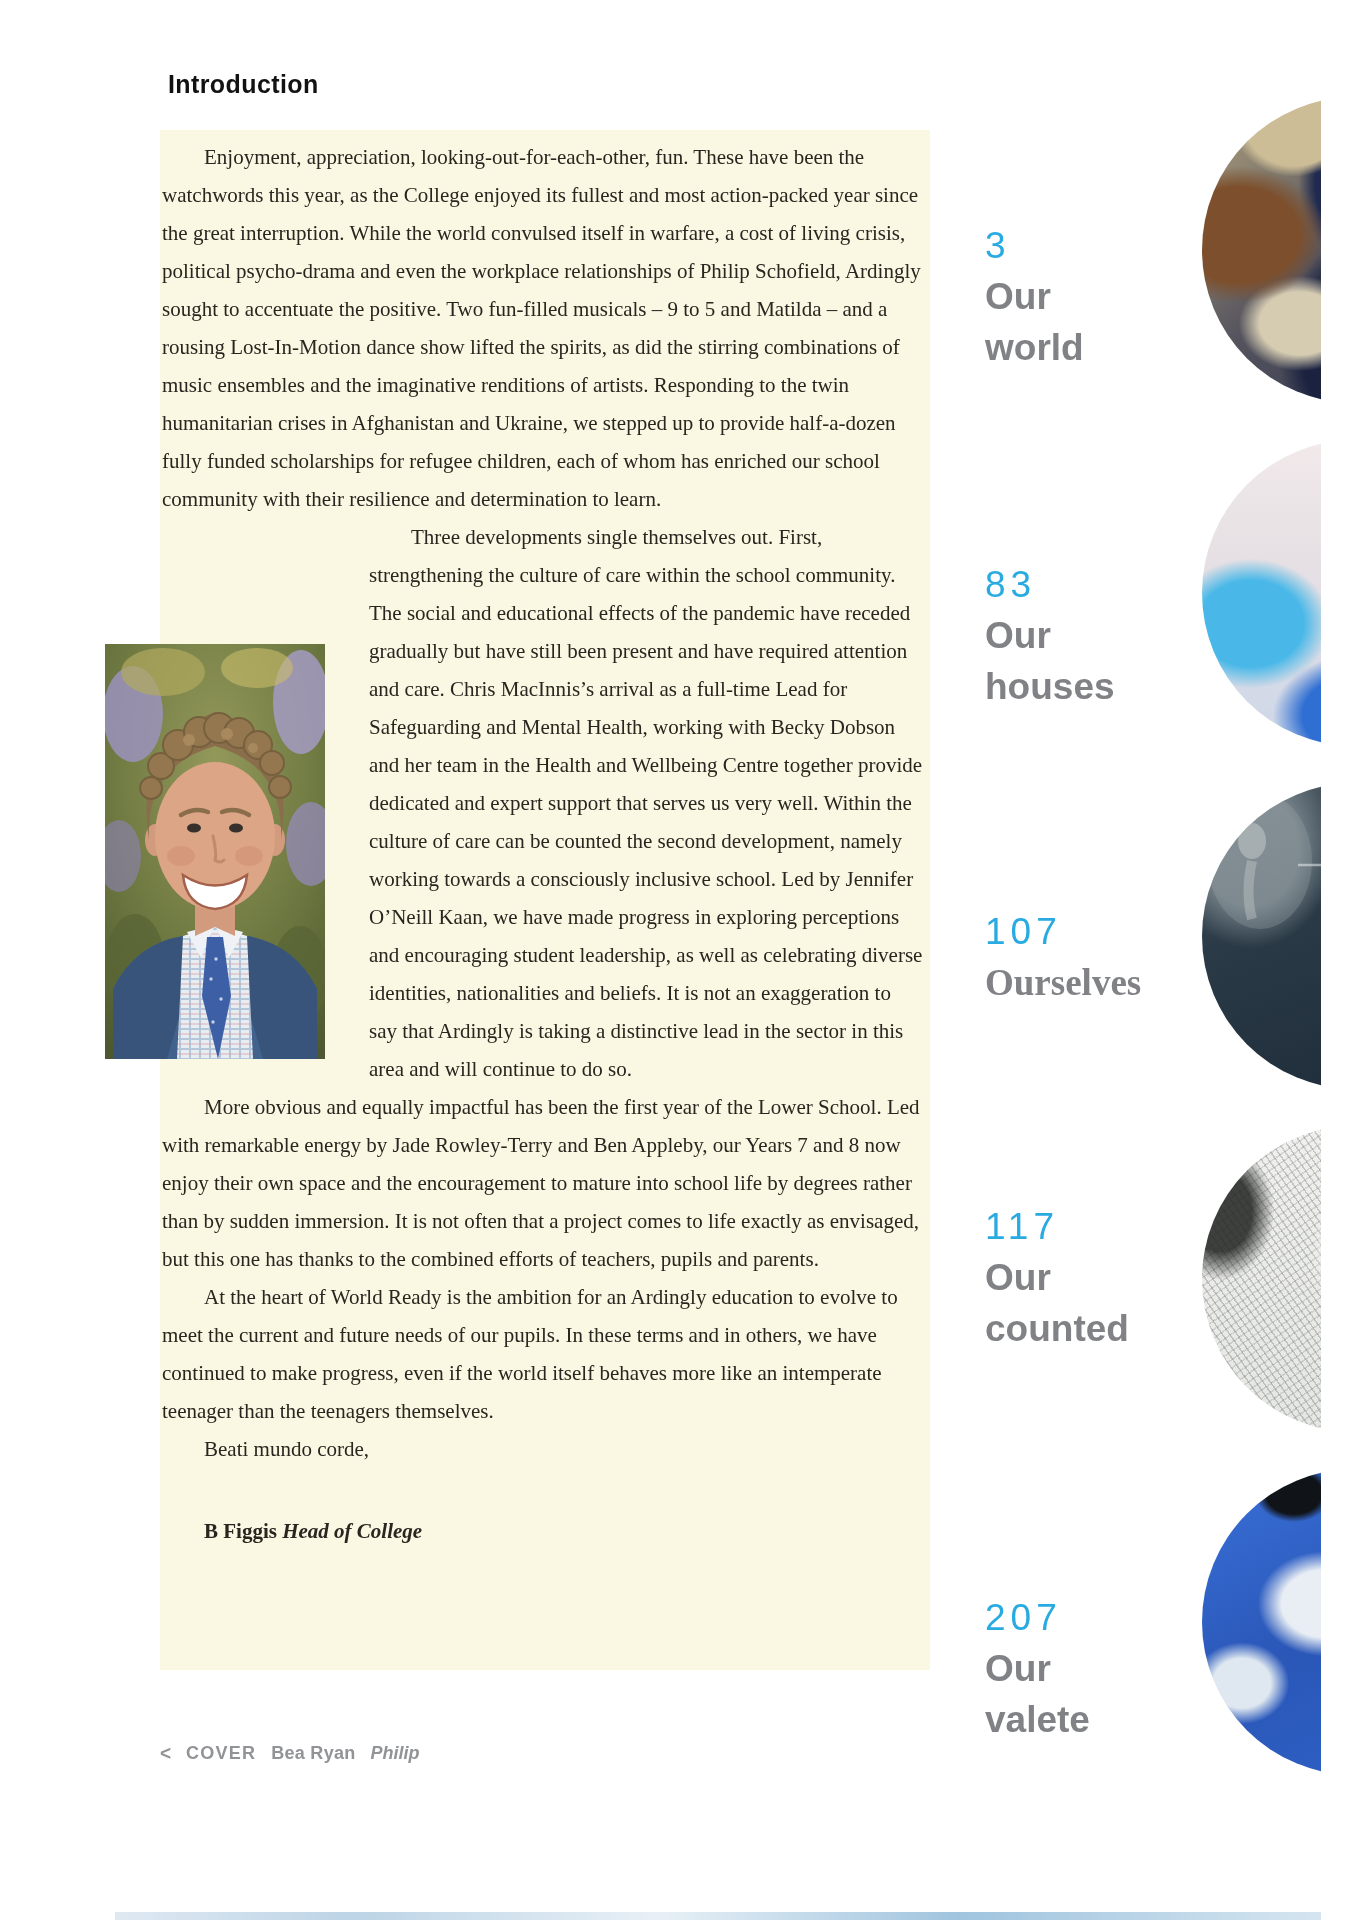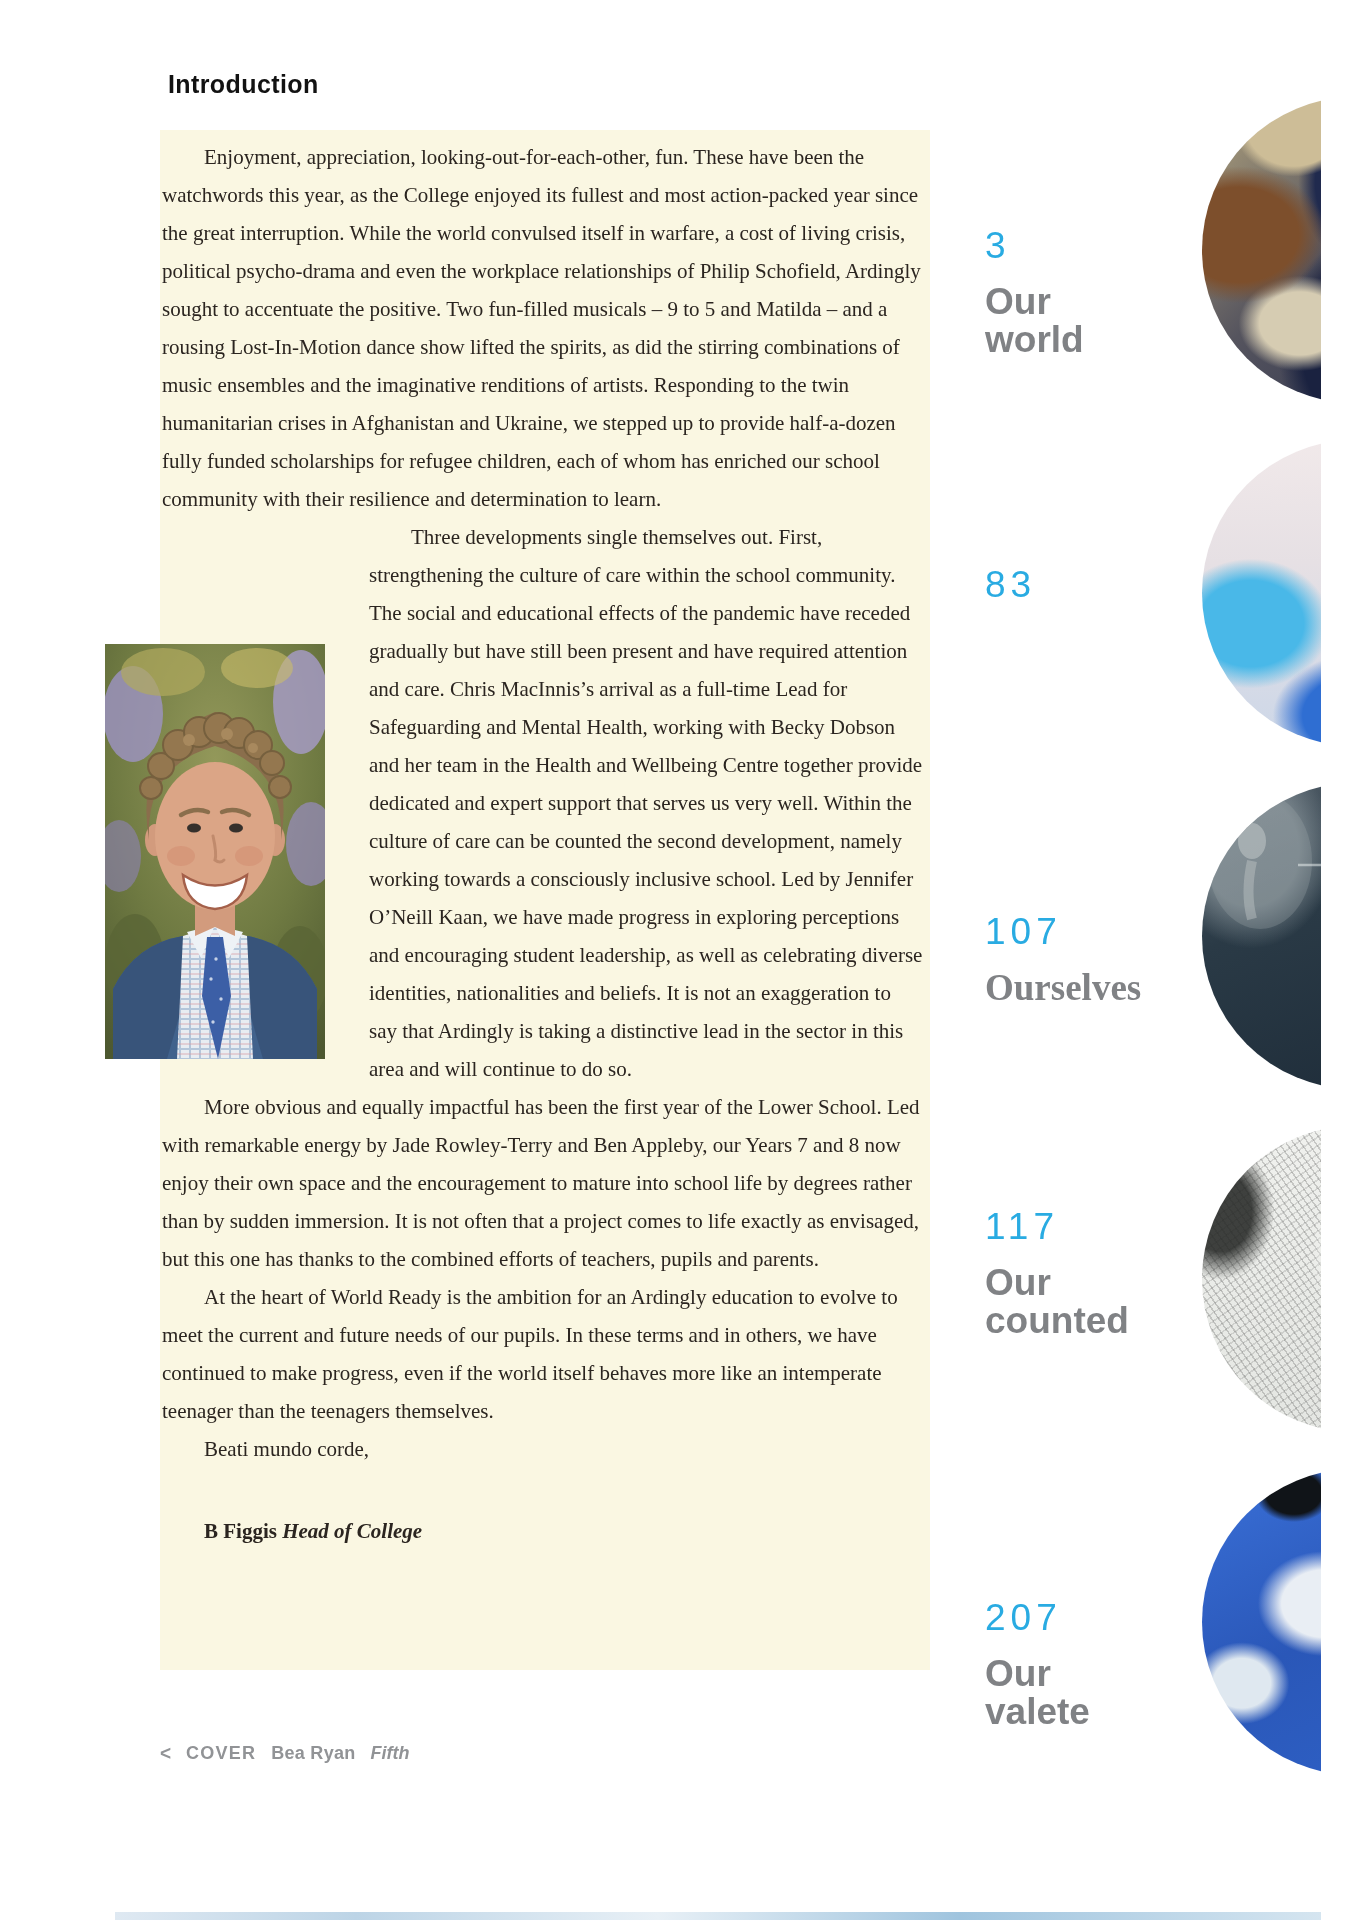--- a/index.html
+++ b/index.html
@@ -43,21 +43,21 @@
   .toc-entry.pos2{top:564px;}
   .toc-entry.pos3{top:911px;}
   .toc-entry.pos4{top:1206px;}
   .toc-entry.pos5{top:1597px;}
   .toc-num{
     font-size:37px;font-weight:400;color:var(--accent-blue);
     letter-spacing:5px;line-height:42px;
   }
   .toc-label{
     font-size:37px;font-weight:700;color:var(--label-gray);
-    line-height:38px;width:165px;margin-top:16px;
+    line-height:51px;width:165px;margin-top:4px;
   }
   .toc-entry.pos3 .toc-label{width:210px;font-family:Liberation Serif, serif;}
   
   .circ{
     position:absolute;left:1202px;width:306px;height:306px;border-radius:50%;
     overflow:hidden;
   }
   .circ.c1{top:97px;background:
     radial-gradient(85px 70px at 30% 10%, #cdbd97 0 55%, rgba(205,189,151,0) 70%),
     radial-gradient(120px 95px at 12% 45%, #7d4f2c 0 50%, rgba(125,79,44,0) 72%),
@@ -193,20 +193,21 @@
     </p>
   </div>
 
   <nav>
     <div class="toc-entry pos1">
       <div class="toc-num">3</div>
       <div class="toc-label">Our world</div>
     </div>
     <div class="toc-entry pos2">
       <div class="toc-num">83</div>
+      <div class="toc-label">Our houses</div>
     </div>
     <div class="toc-entry pos3">
       <div class="toc-num">107</div>
       <div class="toc-label">Ourselves</div>
     </div>
     <div class="toc-entry pos4">
       <div class="toc-num">117</div>
       <div class="toc-label">Our counted</div>
     </div>
     <div class="toc-entry pos5">
@@ -232,18 +233,18 @@
       </g>
     </svg>
   </div>
   <div class="circ c4"></div>
   <div class="circ c5"></div>
 
   <div class="footer">
     <span class="chev">&lt;</span>
     <span class="cover">COVER</span>
     <span class="credit">Bea Ryan</span>
-    <span class="form">Fifth</span>
+    <span class="form">Philip</span>
   </div>
 
   <div class="page-edge"></div>
 
 </div>
 
 </body></html>

